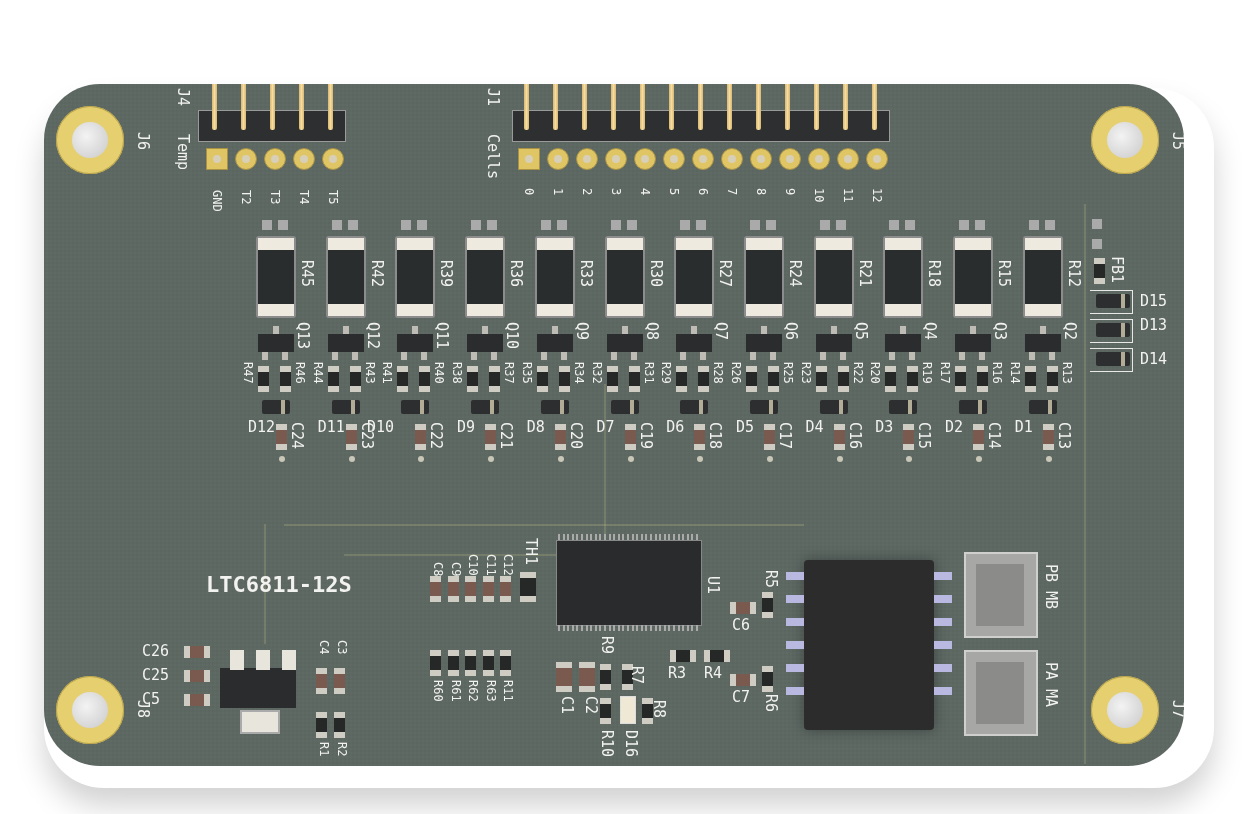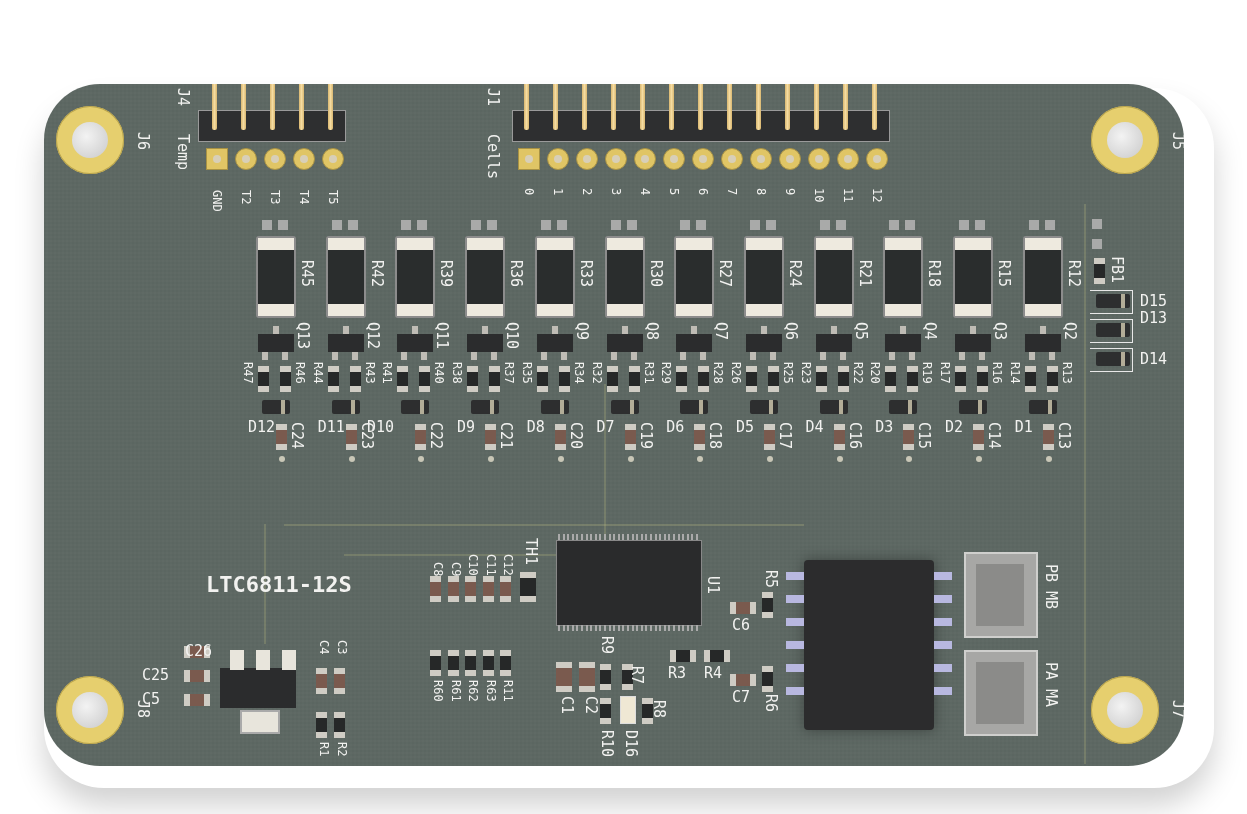--- a/index.html
+++ b/index.html
@@ -406,21 +406,21 @@
     <div class="diode" style="left:984.7px;top:316px;"></div>
     <div class="silk" style="left:970.7px;top:336px;">D1</div>
     <div class="smd-c" style="left:998.7px;top:340px;"></div>
     <div class="silk rot90" style="left:1026.7px;top:338px;">C13</div>
     <div class="via" style="left:1001.7px;top:372px;"></div>
     <div class="diode-box" style="left:1046px;top:206px;width:42px;height:22px;"></div>
     <div class="diode" style="left:1052px;top:210px;width:34px;"></div>
     <div class="silk" style="left:1096px;top:210px;">D15</div>
     <div class="diode-box" style="left:1046px;top:235px;width:42px;height:22px;"></div>
     <div class="diode" style="left:1052px;top:239px;width:34px;"></div>
-    <div class="silk" style="left:1096px;top:227px;">D13</div>
+    <div class="silk" style="left:1096px;top:234px;">D13</div>
     <div class="diode-box" style="left:1046px;top:264px;width:42px;height:22px;"></div>
     <div class="diode" style="left:1052px;top:268px;width:34px;"></div>
     <div class="silk" style="left:1096px;top:268px;">D14</div>
     <div class="smd-c" style="left:386px;top:492px;"></div>
     <div class="silk sm rot90" style="left:400px;top:478px;">C8</div>
     <div class="smd-c" style="left:403.5px;top:492px;"></div>
     <div class="silk sm rot90" style="left:417.5px;top:478px;">C9</div>
     <div class="smd-c" style="left:421px;top:492px;"></div>
     <div class="silk sm rot90" style="left:435px;top:470px;">C10</div>
     <div class="smd-c" style="left:438.5px;top:492px;"></div>
@@ -443,21 +443,21 @@
     <div class="abs" style="left:890px;top:511px;width:18px;height:8px;background:#b8b8e0;"></div>
     <div class="abs" style="left:742px;top:534px;width:18px;height:8px;background:#b8b8e0;"></div>
     <div class="abs" style="left:890px;top:534px;width:18px;height:8px;background:#b8b8e0;"></div>
     <div class="abs" style="left:742px;top:557px;width:18px;height:8px;background:#b8b8e0;"></div>
     <div class="abs" style="left:890px;top:557px;width:18px;height:8px;background:#b8b8e0;"></div>
     <div class="abs" style="left:742px;top:580px;width:18px;height:8px;background:#b8b8e0;"></div>
     <div class="abs" style="left:890px;top:580px;width:18px;height:8px;background:#b8b8e0;"></div>
     <div class="abs" style="left:742px;top:603px;width:18px;height:8px;background:#b8b8e0;"></div>
     <div class="abs" style="left:890px;top:603px;width:18px;height:8px;background:#b8b8e0;"></div>
     <div class="hcap" style="left:140px;top:562px;"></div>
-    <div class="silk" style="left:98px;top:560px;margin-left:43px;">C26</div>
+    <div class="silk" style="left:98px;top:560px;">C26</div>
     <div class="hcap" style="left:140px;top:586px;"></div>
     <div class="silk" style="left:98px;top:584px;text-align:right;">C25</div>
     <div class="hcap" style="left:140px;top:610px;"></div>
     <div class="silk" style="left:98px;top:608px;">C5</div>
     <div class="smd-c" style="left:272px;top:584px;"></div>
     <div class="silk sm rot90" style="left:286px;top:556px;">C4</div>
     <div class="smd-c" style="left:290px;top:584px;"></div>
     <div class="silk sm rot90" style="left:304px;top:556px;">C3</div>
     <div class="smd-r" style="left:272px;top:628px;"></div>
     <div class="silk sm rot90" style="left:286px;top:658px;">R1</div>

